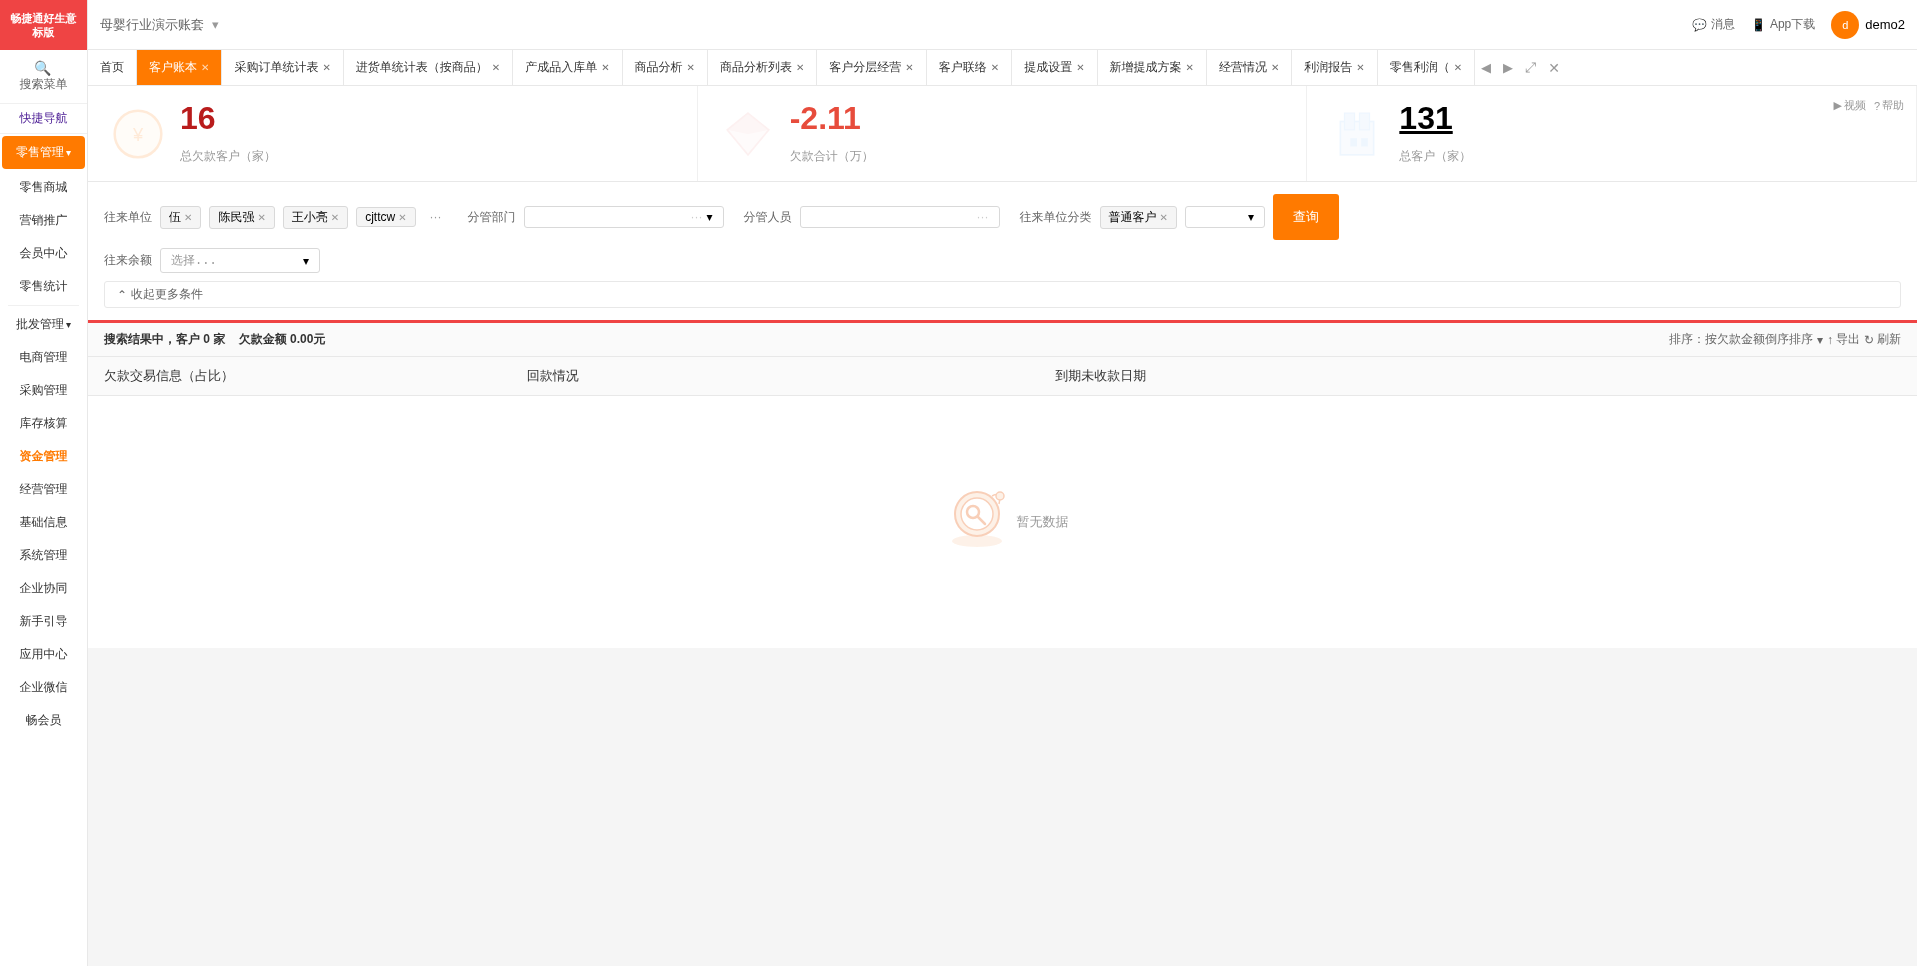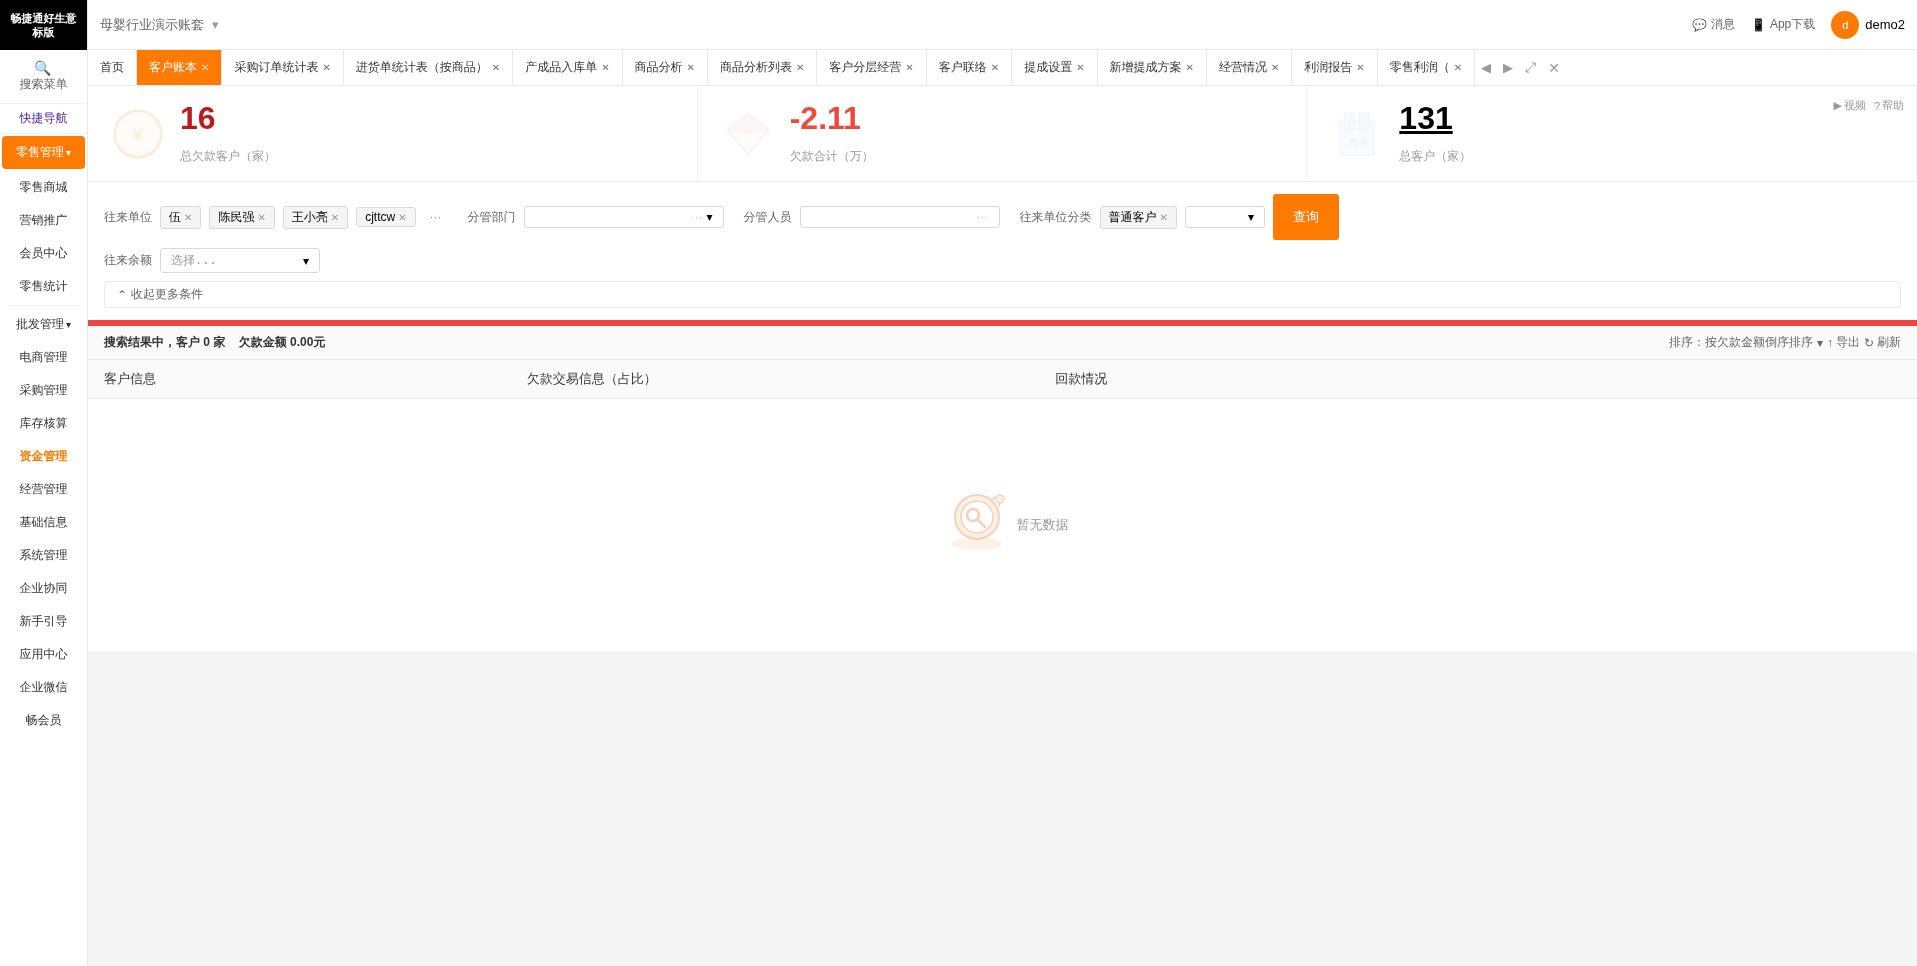--- a/index.html
+++ b/index.html
@@ -1,20 +1,20 @@
 <!DOCTYPE html>
 <html><head>
   <meta charset="utf-8">
   <style>
     * { box-sizing: border-box; margin: 0; padding: 0; }
     body { font-family: 'Microsoft YaHei', Arial, sans-serif; font-size: 13px; background: #f5f5f5; display: flex; height: 100vh; overflow: hidden; }
 
     
     .sidebar { width: 88px; background: #fff; display: flex; flex-direction: column; border-right: 1px solid #e8e8e8; flex-shrink: 0; }
-    .sidebar-logo { background: #000000; padding: 10px; display: flex; align-items: center; justify-content: center; height: 50px; }
+    .sidebar-logo { background: #ef4444; padding: 10px; display: flex; align-items: center; justify-content: center; height: 50px; }
     .sidebar-logo-text { color: #fff; font-size: 11px; font-weight: bold; text-align: center; line-height: 1.3; }
     .sidebar-search { padding: 10px 8px; text-align: center; color: #666; font-size: 12px; border-bottom: 1px solid #f0f0f0; cursor: pointer; }
     .sidebar-nav { padding: 6px 8px; text-align: center; color: #4c1d95; font-size: 12px; border-bottom: 1px solid #f0f0f0; cursor: pointer; }
     .sidebar-section { padding: 8px 4px; font-size: 12px; color: #333; cursor: pointer; display: flex; align-items: center; justify-content: center; gap: 2px; }
     .sidebar-section.active { background: #ff7a00; color: #fff; border-radius: 4px; margin: 2px; }
     .sidebar-item { padding: 8px 4px; text-align: center; font-size: 12px; color: #333; cursor: pointer; }
     .sidebar-divider { height: 1px; background: #f0f0f0; margin: 2px 8px; }
 
     
     .main { flex: 1; display: flex; flex-direction: column; overflow: hidden; }
@@ -43,21 +43,21 @@
     .stat-icon { width: 60px; height: 60px; display: flex; align-items: center; justify-content: center; opacity: 0.15; }
     .stat-icon svg { width: 50px; height: 50px; }
     .stat-content { display: flex; flex-direction: column; }
     .stat-number { font-size: 32px; font-weight: bold; line-height: 1; }
     .stat-number.red { color: #b91c1c; }
     .stat-label { font-size: 12px; color: #999; margin-top: 14px; }
     .stat-actions { position: absolute; right: 12px; top: 12px; display: flex; gap: 8px; }
     .stat-action { font-size: 11px; color: #999; cursor: pointer; display: flex; align-items: center; gap: 2px; }
 
     
-    .filter-area { background: #fff; padding: 12px 16px; border-bottom: 6px solid #ef4444; }
+    .filter-area { background: #fff; padding: 12px 16px; border-bottom: 3px solid #ef4444; }
     .filter-row { display: flex; align-items: center; gap: 8px; margin-bottom: 8px; flex-wrap: wrap; }
     .filter-label { font-size: 12px; color: #666; white-space: nowrap; }
     .filter-tag { display: inline-flex; align-items: center; gap: 3px; padding: 2px 8px; background: #f5f5f5; border: 1px solid #d9d9d9; border-radius: 3px; font-size: 12px; cursor: pointer; }
     .filter-tag-close { cursor: pointer; color: #999; font-size: 10px; }
     .filter-select { display: inline-flex; align-items: center; gap: 4px; padding: 3px 10px; border: 1px solid #d9d9d9; border-radius: 3px; font-size: 12px; min-width: 120px; cursor: pointer; background: #fff; }
     .filter-select-wide { min-width: 200px; }
     .filter-more { color: #999; font-size: 12px; cursor: pointer; padding: 2px 6px; }
     .collapse-btn { display: flex; align-items: center; gap: 4px; font-size: 12px; color: #666; cursor: pointer; padding: 4px 12px; border: 1px solid #e8e8e8; border-radius: 3px; margin: 0 auto; }
 
     
@@ -347,23 +347,23 @@
         </div>
         <div class="results-action">
           <span>↻</span>
           <span>刷新</span>
         </div>
       </div>
     </div>
 
     <div class="table-container">
       <div class="table-header">
-        <div class="table-header-cell">客户信息</div>
         <div class="table-header-cell">欠款交易信息（占比）</div>
         <div class="table-header-cell">回款情况</div>
+        <div class="table-header-cell">到期未收款日期</div>
       </div>
 
       <div class="empty-state">
         <div class="empty-icon">
           <svg viewBox="0 0 80 80" xmlns="http://www.w3.org/2000/svg">
             <ellipse cx="40" cy="65" rx="25" ry="6" fill="#f5c5a0" opacity="0.4"></ellipse>
             <circle cx="40" cy="38" r="22" fill="#fde8d8" stroke="#f5b08a" stroke-width="2"></circle>
             <circle cx="40" cy="38" r="16" fill="#fff" stroke="#f5b08a" stroke-width="1.5"></circle>
             <circle cx="36" cy="36" r="6" fill="none" stroke="#f5b08a" stroke-width="2.5"></circle>
             <line x1="41" y1="41" x2="48" y2="48" stroke="#f5b08a" stroke-width="2.5" stroke-linecap="round"></line>

